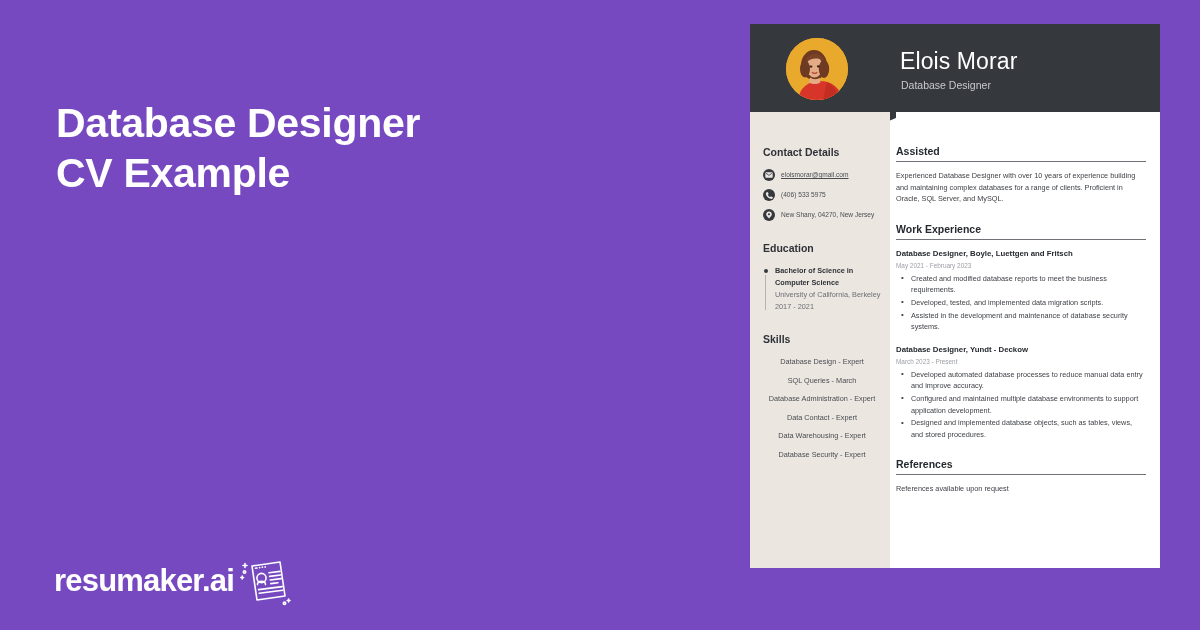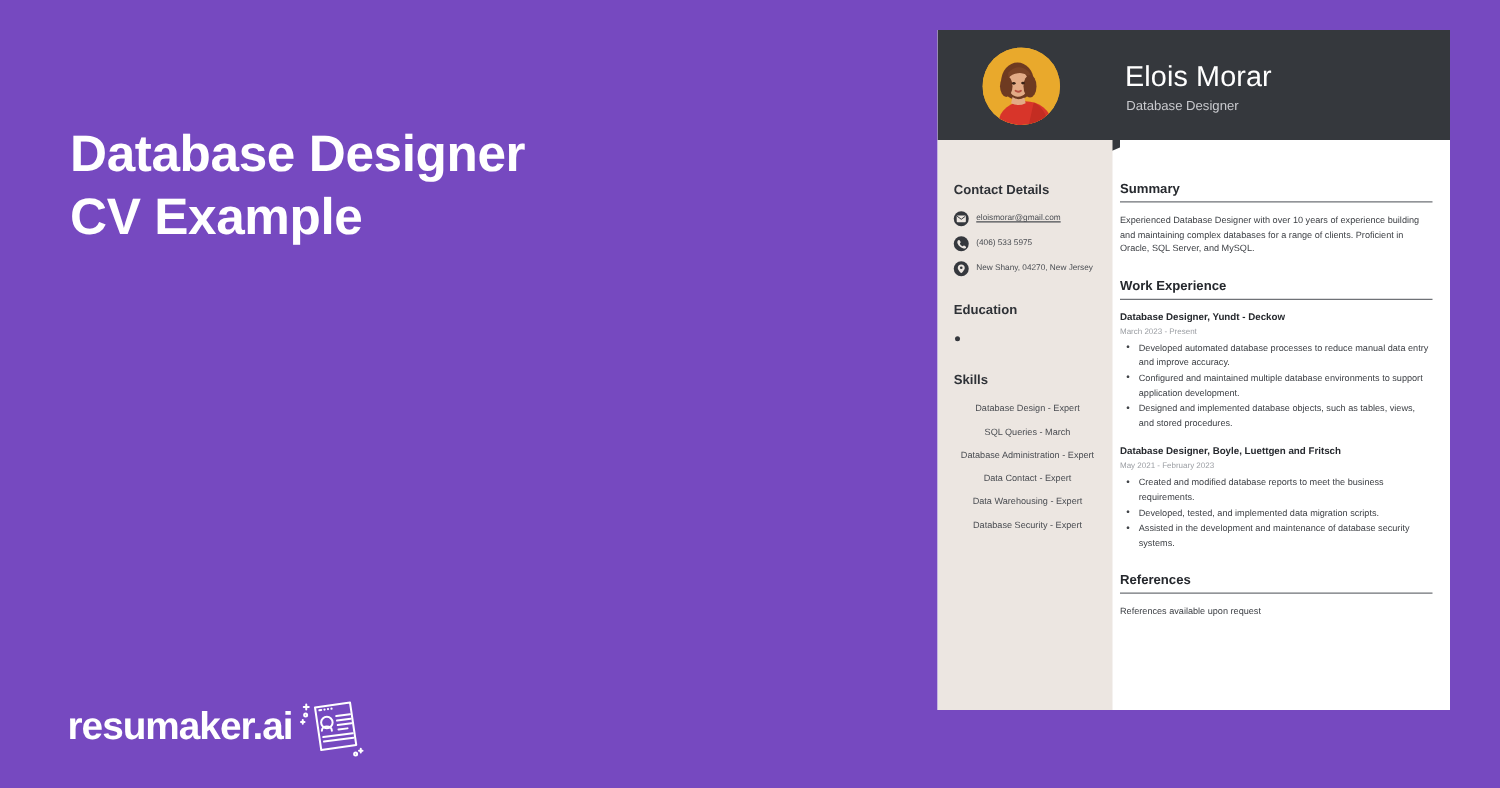--- a/index.html
+++ b/index.html
@@ -232,60 +232,65 @@
         <span class="c-text">New Shany, 04270, New Jersey</span>
       </div>
 
       <div class="side-h mt">Education</div>
 
       <div class="edu-item">
         <div class="edu-bullet-col">
           <span class="edu-dot"></span>
           <span class="edu-line"></span>
         </div>
+        <div class="edu-body">
+          <div class="edu-deg">Bachelor of Science in Computer Science</div>
+          <div class="edu-org">University of California, Berkeley</div>
+          <div class="edu-dates">2017 - 2021</div>
+        </div>
       </div>
 
       <div class="side-h mt">Skills</div>
       <div class="skill">Database Design - Expert</div>
       <div class="skill">SQL Queries - March</div>
       <div class="skill">Database Administration - Expert</div>
       <div class="skill">Data Contact - Expert</div>
       <div class="skill">Data Warehousing - Expert</div>
       <div class="skill">Database Security - Expert</div>
 
     </div>
   </div>
 
   <div class="cv-main">
     <div class="main-inner">
 
-      <div class="main-h">Summary</div>
+      <div class="main-h">Assisted</div>
       <div class="summary-p">Experienced Database Designer with over 10 years of experience building and maintaining complex databases for a range of clients. Proficient in Oracle, SQL Server, and MySQL.</div>
 
       <div class="main-h mt">Work Experience</div>
+
+      <div class="job">
+        <div class="job-title">Database Designer, Boyle, Luettgen and Fritsch</div>
+        <div class="job-dates">May 2021 - February 2023</div>
+        <ul>
+          <li>Created and modified database reports to meet the business requirements.</li>
+          <li>Developed, tested, and implemented data migration scripts.</li>
+          <li>Assisted in the development and maintenance of database security systems.</li>
+        </ul>
+      </div>
 
       <div class="job">
         <div class="job-title">Database Designer, Yundt - Deckow</div>
         <div class="job-dates">March 2023 - Present</div>
         <ul>
           <li>Developed automated database processes to reduce manual data entry and improve accuracy.</li>
           <li>Configured and maintained multiple database environments to support application development.</li>
           <li>Designed and implemented database objects, such as tables, views, and stored procedures.</li>
         </ul>
       </div>
 
-      <div class="job">
-        <div class="job-title">Database Designer, Boyle, Luettgen and Fritsch</div>
-        <div class="job-dates">May 2021 - February 2023</div>
-        <ul>
-          <li>Created and modified database reports to meet the business requirements.</li>
-          <li>Developed, tested, and implemented data migration scripts.</li>
-          <li>Assisted in the development and maintenance of database security systems.</li>
-        </ul>
-      </div>
-
       <div class="main-h mt">References</div>
       <div class="refs-p">References available upon request</div>
 
     </div>
   </div>
 
 </div>
 
 </body></html>

